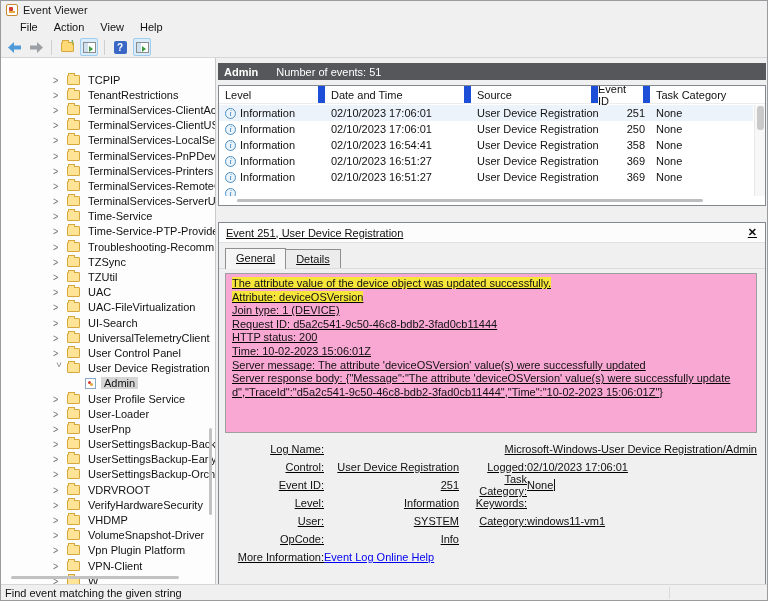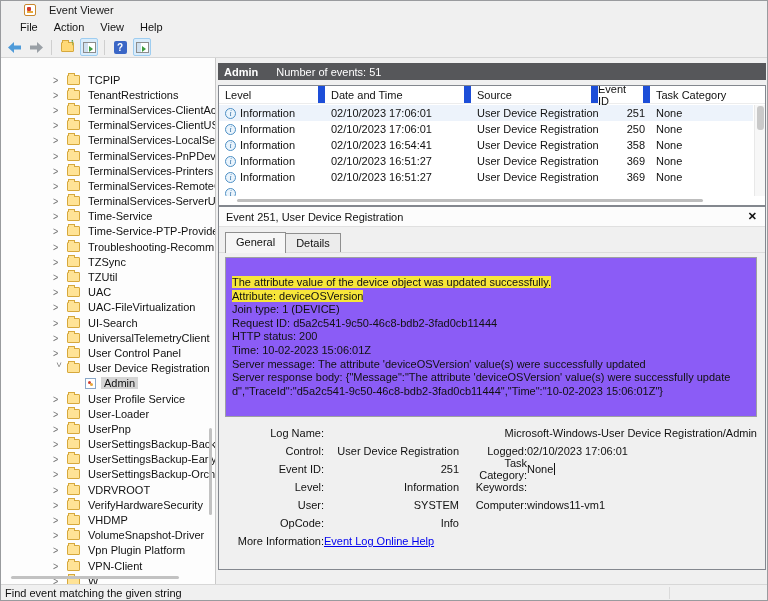--- a/index.html
+++ b/index.html
@@ -1,19 +1,19 @@
 <!DOCTYPE html>
 <html><head>
 <meta charset="utf-8">
 <style>
   html,body{margin:0;padding:0;background:#e8e8e8;}
   *{box-sizing:border-box;font-family:"Liberation Sans",sans-serif;}
   .window{position:relative;width:768px;height:601px;background:#f0f0f0;border:1px solid #999b9e;overflow:hidden;}
   
-  .titlebar{height:18px;display:flex;align-items:center;padding-left:23px;gap:13px;background:#f0f0f0;}
+  .titlebar{height:18px;display:flex;align-items:center;padding-left:5px;gap:5px;background:#f0f0f0;}
   .app-icon{width:12px;height:12px;background:#fff;border:1px solid #c8882f;border-radius:2px;position:relative;flex:none;}
   .app-icon::before{content:"";position:absolute;left:2px;top:2px;width:4px;height:4px;background:#d23b2e;border-radius:1px;}
   .app-icon::after{content:"";position:absolute;left:2px;bottom:2px;width:6px;height:2px;background:#e8a93a;}
   .title-text{font-size:11px;color:#1a1a1a;}
   
   .menubar{height:18px;display:flex;align-items:flex-start;padding-left:11px;}
   .menu-item{font-size:11px;padding:2px 8px;color:#111;}
   
   .toolbar{height:21px;display:flex;align-items:center;gap:4px;padding-left:4px;border-bottom:1px solid #d6d6d6;}
   .tbtn{display:flex;align-items:center;justify-content:center;height:18px;min-width:18px;}
@@ -63,29 +63,29 @@
   .trow.sel{background:#edf3fb;}
   .td{padding-left:6px;white-space:nowrap;overflow:hidden;}
   .td.c3{text-align:right;display:flex;justify-content:flex-end;padding-right:5px;}
   .info-ic{display:inline-flex;width:11px;height:11px;border:1px solid #4d8fc4;border-radius:50%;background:#eaf4fc;color:#2e6da4;font-size:8px;font-style:italic;font-family:"Liberation Serif",serif;align-items:center;justify-content:center;margin-right:4px;vertical-align:-2px;flex:none;}
   .lvl-cell{display:flex;align-items:center;}
   .ev-vscroll{position:absolute;top:19px;right:0;bottom:9px;width:11px;background:#f7f7f7;border-left:1px solid #e8e8e8;}
   .ev-vthumb{position:absolute;top:1px;left:2px;width:7px;height:24px;background:#c9c9c9;border-radius:3px;}
   .ev-hscroll{position:absolute;left:2px;right:14px;bottom:2px;height:4px;}
   .ev-hthumb{position:absolute;left:16px;width:88%;height:3px;background:#bdbdbd;border-radius:2px;}
   
-  .epane{margin-top:0;height:364px;background:#f0f0f0;border:1px solid #83878e;display:flex;flex-direction:column;overflow:hidden;}
+  .epane{margin-top:16px;height:364px;background:#f0f0f0;border:1px solid #83878e;display:flex;flex-direction:column;overflow:hidden;text-decoration:underline;}
   .pane-title{height:20px;background:#fcfcfc;border-bottom:1px solid #e0e0e0;display:flex;align-items:center;font-size:11px;color:#111;padding:0 8px 0 7px;}
   .pane-title .pt-text{flex:1;}
   .pane-close{font-size:11px;font-weight:bold;color:#111;line-height:1;}
   .tabs{display:flex;align-items:flex-end;padding:5px 0 0 6px;height:26px;border-bottom:1px solid #dcdcdc;}
   .tab{font-size:11px;padding:3px 10px 3px 10px;border:1px solid #8f8f8f;border-bottom:none;background:#ececec;color:#111;}
   .tab.active{background:#f6f6f6;height:21px;position:relative;z-index:2;margin-bottom:-1px;}
   .tab.inactive{height:19px;border-left:none;}
-  .gen-box{margin:4px 8px 0 6px;height:160px;background:#8b5cf6;border:1px solid #9d9fa3;padding:18px 6px;overflow:hidden;}
+  .gen-box{margin:4px 8px 0 6px;height:160px;background:#f9a8d4;border:1px solid #9d9fa3;padding:3px 6px;overflow:hidden;}
   .tl{font-size:11px;line-height:13.6px;color:#111;white-space:pre-wrap;word-break:break-all;}
   .hl{background:#f7e63a;}
   
   .fields{margin:7px 8px 0 10px;font-size:11px;color:#111;text-align:right;}
   .frow{display:flex;height:18px;align-items:center;}
   .fl1{width:95px;flex:none;}
   .fv1{width:135px;flex:none;white-space:nowrap;}
   .fv-wide{flex:1;white-space:nowrap;}
   .fl2{width:68px;flex:none;}
   .fv2{flex:1;white-space:nowrap;display:flex;align-items:center;}
@@ -449,21 +449,21 @@
           </div>
           <div class="frow">
             <span class="fl1">Level:</span>
             <span class="fv1">Information</span>
             <span class="fl2">Keywords:</span>
             <span class="fv2"></span>
           </div>
           <div class="frow">
             <span class="fl1">User:</span>
             <span class="fv1">SYSTEM</span>
-            <span class="fl2">Computer:</span>
+            <span class="fl2">Category:</span>
             <span class="fv2">windows11-vm1</span>
           </div>
           <div class="frow">
             <span class="fl1">OpCode:</span>
             <span class="fv1">Info</span>
           </div>
           <div class="frow">
             <span class="fl1">More Information:</span>
             <span class="link">Event Log Online Help</span>
           </div>

